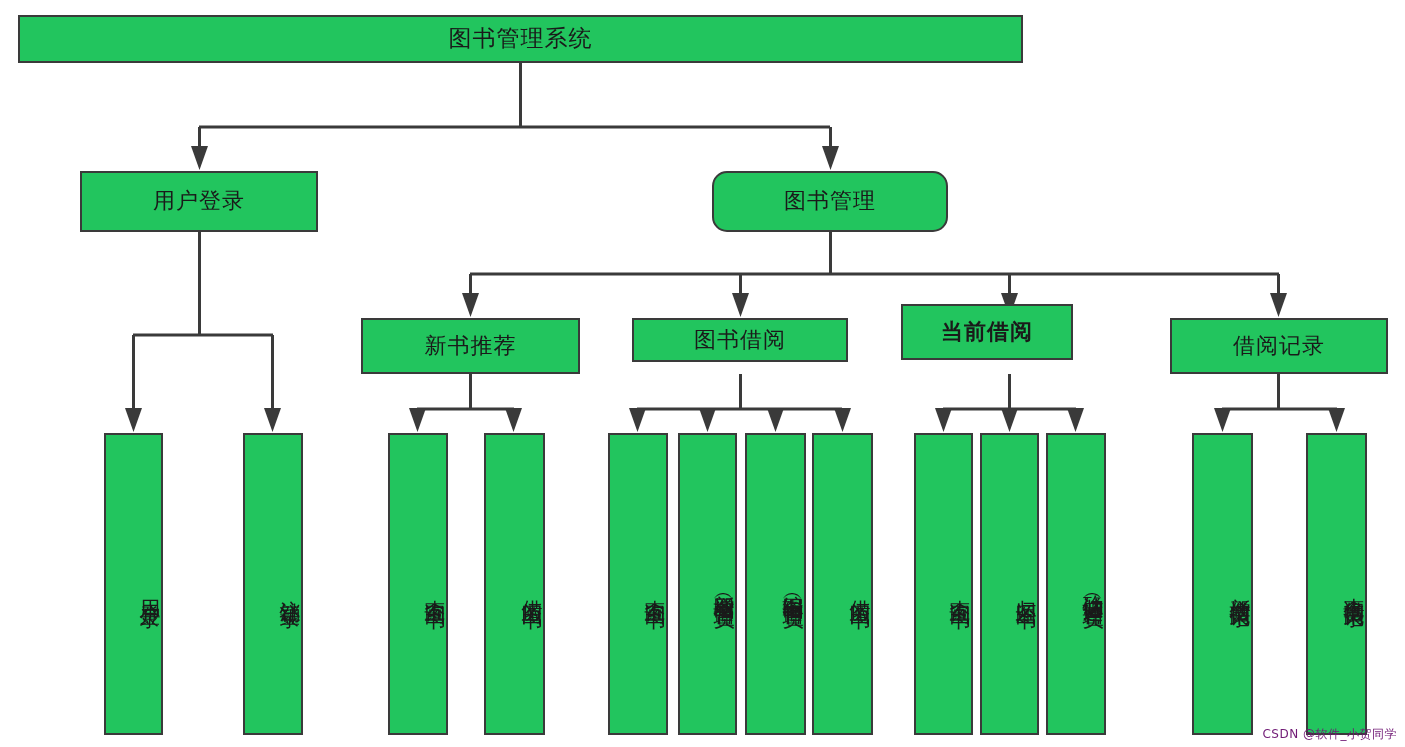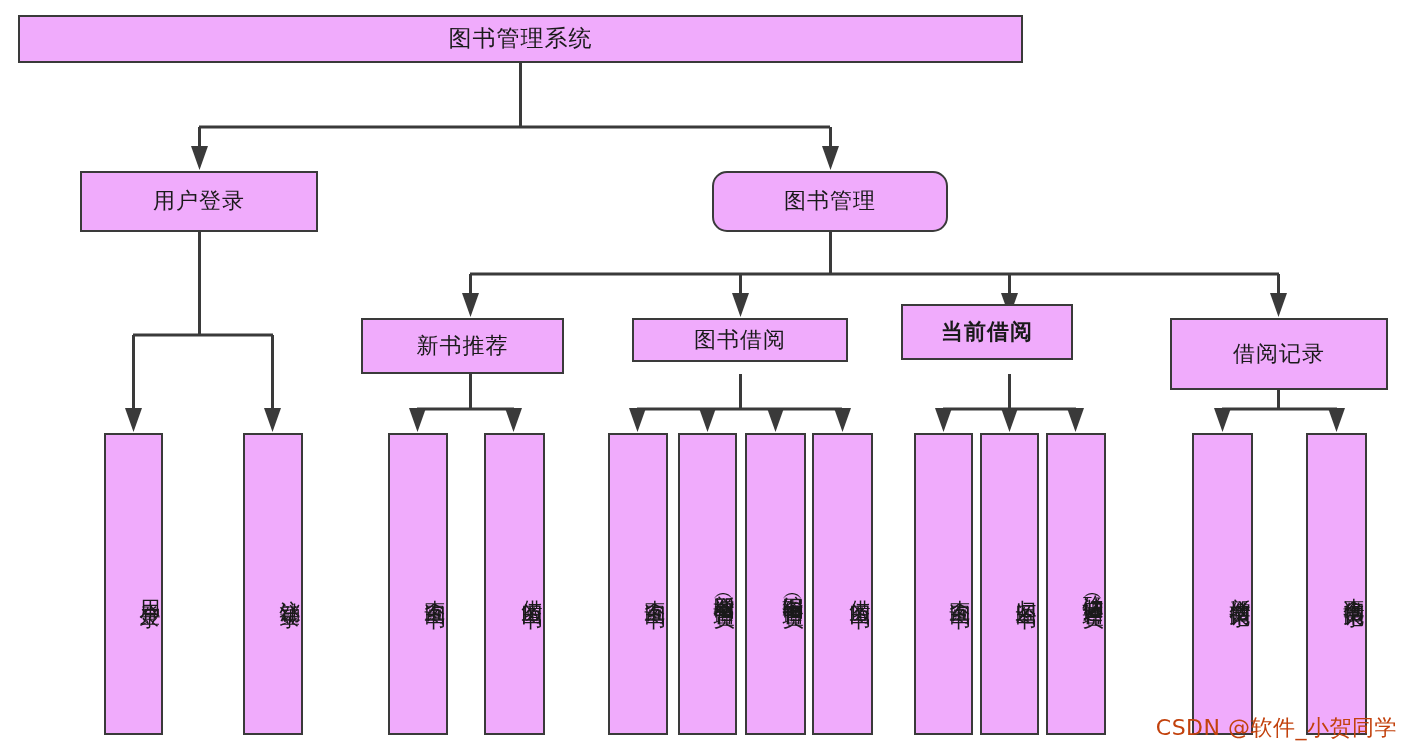--- a/index.html
+++ b/index.html
@@ -15,21 +15,21 @@
     position: relative;
     width: 1405px;
     height: 747px;
     background: #ffffff;
     overflow: hidden;
   }
   
   .node {
     position: absolute;
     box-sizing: border-box;
-    background: #f0abfc;
+    background: #22c55e;
     border: 2.5px solid #3a3a3a;
     display: flex;
     align-items: center;
     justify-content: center;
     color: #1a1a1a;
   }
   .node.horiz {
     font-size: 22px;
     letter-spacing: 1px;
     line-height: 1.2;
@@ -73,22 +73,22 @@
   }
   .arrowhead {
     fill: #3a3a3a;
     stroke: none;
   }
   
   #watermark {
     position: absolute;
     right: 8px;
     bottom: 4px;
-    font-size: 22px;
-    color: #c2410c;
+    font-size: 12px;
+    color: #701a75;
     letter-spacing: 0.5px;
     white-space: nowrap;
     font-family: "DejaVu Sans", "Liberation Sans", sans-serif;
   }
 </style>
 </head>
 <body>
 
 <div id="canvas">
 
@@ -160,30 +160,30 @@
     <span class="label">图书管理系统</span>
   </div>
 
   <div class="node horiz" style="left:80px; top:171px; width:238px; height:61px;">
     <span class="label">用户登录</span>
   </div>
   <div class="node horiz" style="left:712px; top:171px; width:236px; height:61px;border-radius:15px;">
     <span class="label">图书管理</span>
   </div>
 
-  <div class="node horiz" style="left:361px; top:318px; width:203px; height:56px;">
+  <div class="node horiz" style="left:361px; top:318px; width:219px; height:56px;">
     <span class="label">新书推荐</span>
   </div>
   <div class="node horiz" style="left:632px; top:318px; width:216px; height:44px;">
     <span class="label">图书借阅</span>
   </div>
   <div class="node horiz" style="left:901px; top:304px; width:172px; height:56px;font-weight:bold;">
     <span class="label">当前借阅</span>
   </div>
-  <div class="node horiz" style="left:1170px; top:318px; width:218px; height:72px;">
+  <div class="node horiz" style="left:1170px; top:318px; width:218px; height:56px;">
     <span class="label">借阅记录</span>
   </div>
 
   <div class="node vert" style="left:104px; top:433px; width:59px; height:302px;">
     <span class="label">用户登录</span>
   </div>
   <div class="node vert" style="left:243px; top:433px; width:60px; height:302px;">
     <span class="label">注销登录</span>
   </div>
 

